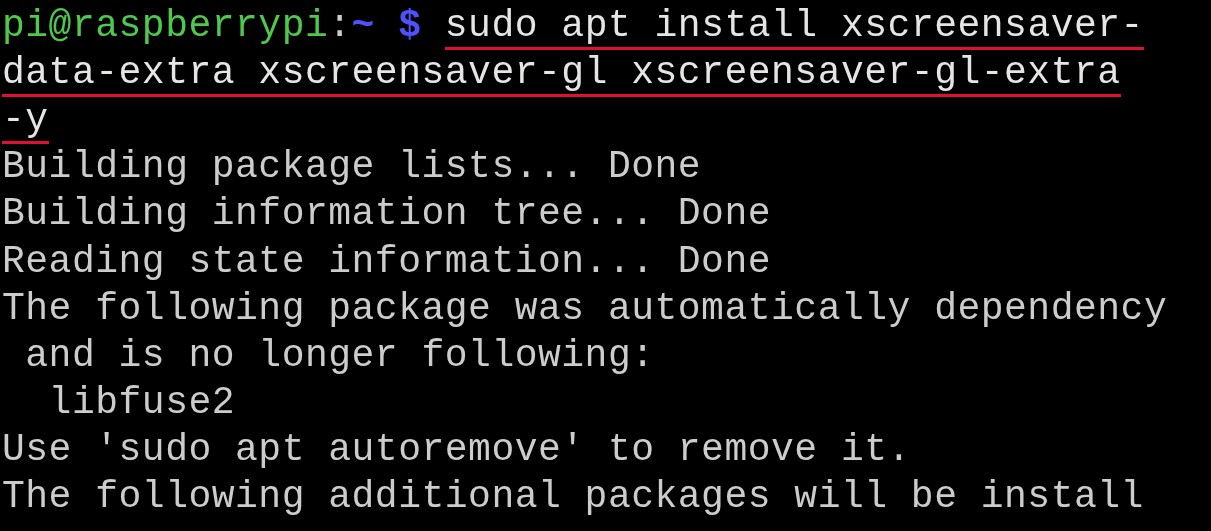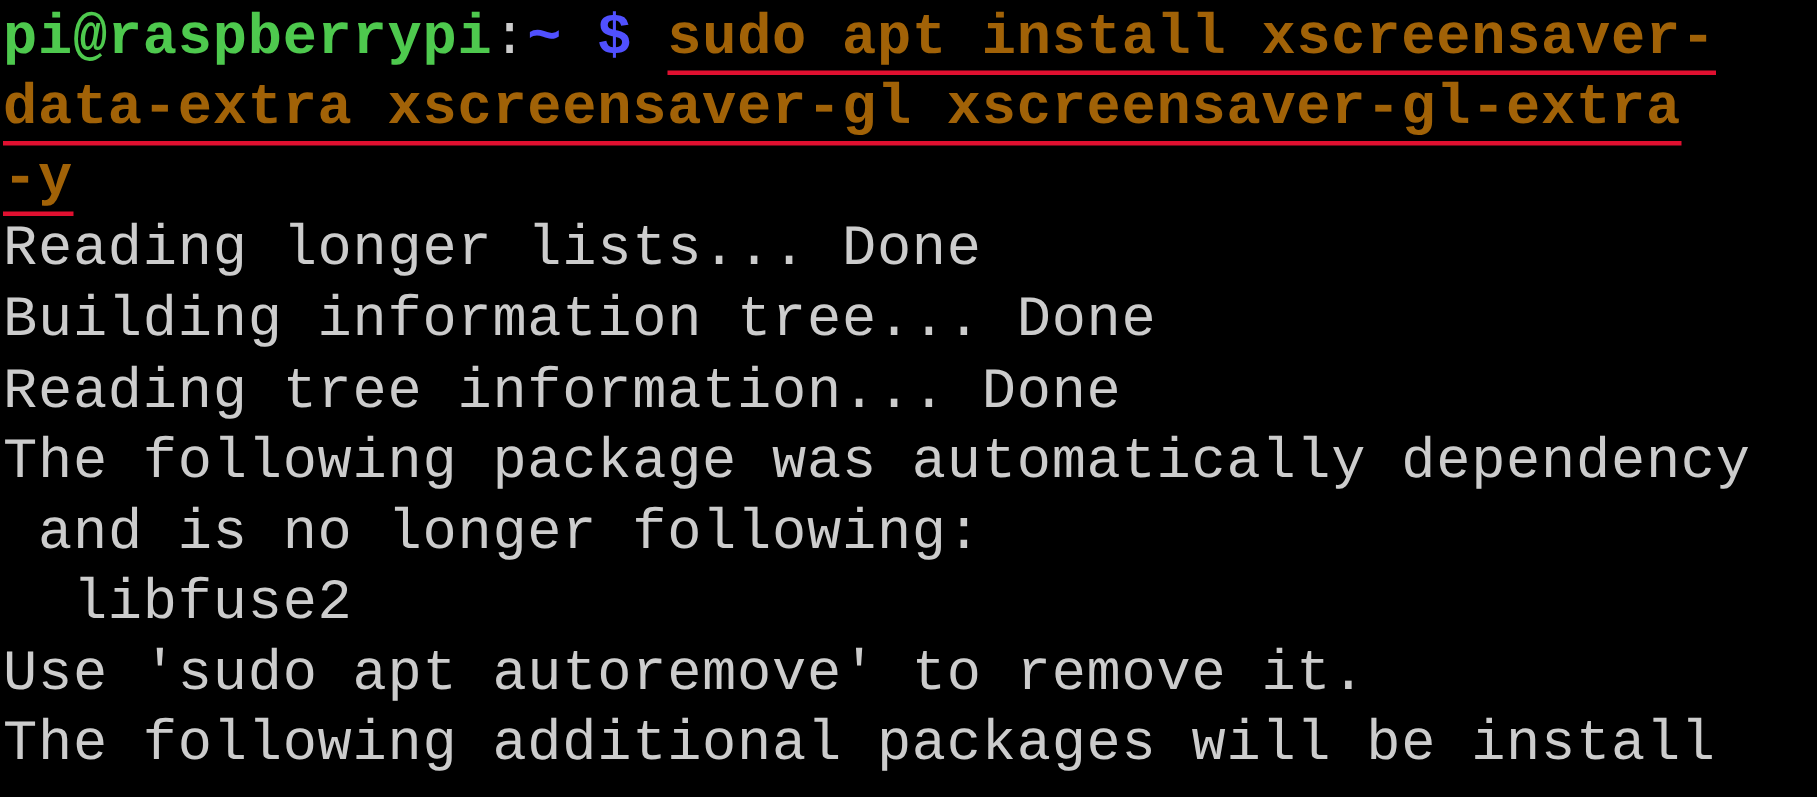--- a/index.html
+++ b/index.html
@@ -19,50 +19,49 @@
       height: 531px;
       overflow: hidden;
       font-weight: 500;
     }
     .terminal {
       white-space: pre-wrap;
       word-break: break-all;
     }
     .user {
       color: #4ec94e;
-      font-weight: bold;
+      font-weight: normal;
     }
     .path {
       color: #5050ff;
       font-weight: bold;
     }
     .dollar {
       color: #5050ff;
       font-weight: bold;
     }
     .cmd {
-      color: #a16207;
+      color: #e5e5e5;
       position: relative;
-      font-weight: bold;
     }
     .underline-red {
       border-bottom: 3px solid #e01030;
       display: inline;
       padding-bottom: 0px;
     }
     .output {
       color: #cccccc;
     }
   </style>
 </head>
 <body>
 
 <div class="terminal"><span class="user">pi@raspberrypi</span><span class="output">:</span><span class="path">~</span><span class="dollar"> $ </span><span class="cmd underline-red">sudo apt install xscreensaver-</span>
 <span class="cmd underline-red">data-extra xscreensaver-gl xscreensaver-gl-extra</span> 
 <span class="cmd underline-red">-y</span>
-<span class="output">Reading longer lists... Done</span>
+<span class="output">Building package lists... Done</span>
 <span class="output">Building information tree... Done</span>
-<span class="output">Reading tree information... Done</span>
+<span class="output">Reading state information... Done</span>
 <span class="output">The following package was automatically dependency</span>
 <span class="output"> and is no longer following:</span>
 <span class="output">  libfuse2</span>
 <span class="output">Use 'sudo apt autoremove' to remove it.</span>
 <span class="output">The following additional packages will be install</span></div>
 
 </body></html>

